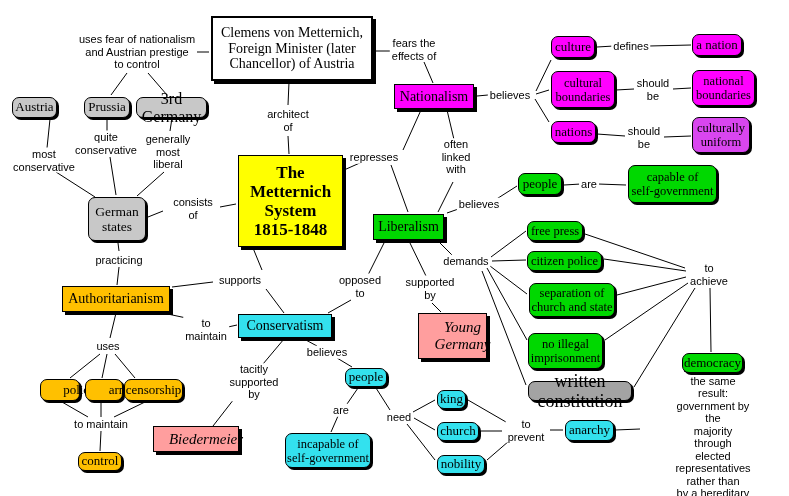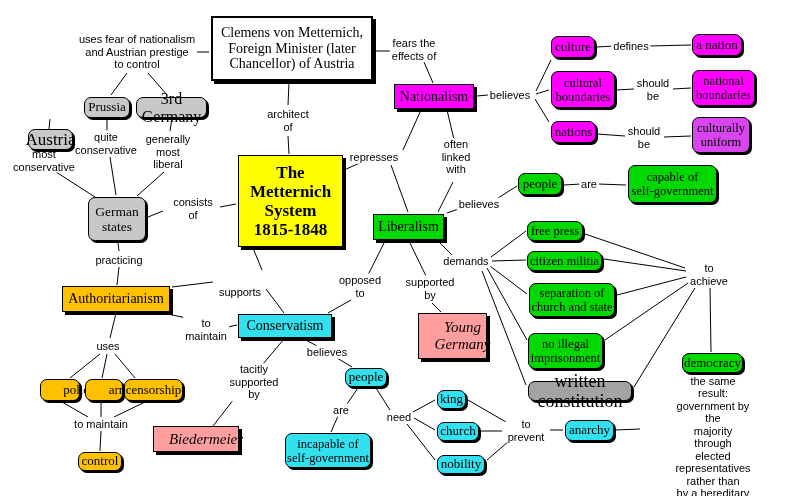--- a/index.html
+++ b/index.html
@@ -103,21 +103,21 @@
       <line x1="407" y1="424" x2="435" y2="460" stroke="#000000"></line>
       <line x1="468" y1="400" x2="506" y2="422" stroke="#000000"></line>
       <line x1="481" y1="431" x2="502" y2="431" stroke="#000000"></line>
       <line x1="487" y1="460" x2="509" y2="441" stroke="#000000"></line>
       <line x1="550" y1="430" x2="563" y2="430" stroke="#000000"></line>
     </svg>
   <div id="nodes-layer">
       <div class="node thick" style="left: 211px; top: 16px; width: 162px; height: 65px; font-size: 14px; background: rgb(255, 255, 255);">Clemens von Metternich,
 Foreign Minister (later
 Chancellor) of Austria</div>
-      <div class="node round" style="left: 28px; top: 97px; width: 45px; height: 21px; font-size: 17px; background: rgb(200, 200, 200); margin-top: 32px;">Austria</div>
+      <div class="node round" style="left: 12px; top: 97px; width: 45px; height: 21px; font-size: 13px; background: rgb(200, 200, 200);">Austria</div>
       <div class="node round" style="left: 84px; top: 97px; width: 46px; height: 21px; font-size: 13px; background: rgb(200, 200, 200);">Prussia</div>
       <div class="node round" style="left: 136px; top: 97px; width: 71px; height: 21px; font-size: 16px; background: rgb(200, 200, 200);">3rd Germany</div>
       <div class="node" style="left: 394px; top: 84px; width: 80px; height: 25px; font-size: 14px; background: rgb(255, 0, 255);">Nationalism</div>
       <div class="node round" style="left: 551px; top: 36px; width: 44px; height: 22px; font-size: 13px; background: rgb(255, 0, 255);">culture</div>
       <div class="node round" style="left: 692px; top: 34px; width: 50px; height: 22px; font-size: 13px; background: rgb(255, 0, 255);">a nation</div>
       <div class="node round" style="left: 551px; top: 71px; width: 64px; height: 37px; font-size: 12.5px; background: rgb(255, 0, 255);">cultural
 boundaries</div>
       <div class="node round" style="left: 692px; top: 70px; width: 63px; height: 36px; font-size: 12.5px; background: rgb(255, 0, 255);">national
 boundaries</div>
       <div class="node round" style="left: 551px; top: 121px; width: 45px; height: 22px; font-size: 13px; background: rgb(255, 0, 255);">nations</div>
@@ -129,21 +129,21 @@
 1815-1848</div>
       <div class="node round" style="left: 88px; top: 197px; width: 58px; height: 44px; font-size: 13.5px; background: rgb(200, 200, 200);">German
 states</div>
       <div class="node" style="left: 62px; top: 286px; width: 108px; height: 26px; font-size: 14px; background: rgb(255, 192, 0);">Authoritarianism</div>
       <div class="node" style="left: 238px; top: 314px; width: 94px; height: 24px; font-size: 14px; background: rgb(51, 225, 238);">Conservatism</div>
       <div class="node" style="left: 373px; top: 214px; width: 71px; height: 26px; font-size: 14px; background: rgb(0, 216, 0);">Liberalism</div>
       <div class="node round" style="left: 518px; top: 173px; width: 44px; height: 22px; font-size: 13px; background: rgb(0, 216, 0);">people</div>
       <div class="node round" style="left: 628px; top: 165px; width: 89px; height: 38px; font-size: 12.5px; background: rgb(0, 216, 0);">capable of
 self-government</div>
       <div class="node round" style="left: 527px; top: 221px; width: 56px; height: 20px; font-size: 12.5px; background: rgb(0, 216, 0);">free press</div>
-      <div class="node round" style="left: 527px; top: 251px; width: 75px; height: 20px; font-size: 12.5px; background: rgb(0, 216, 0);">citizen militia</div>
+      <div class="node round" style="left: 527px; top: 251px; width: 75px; height: 20px; font-size: 12.5px; background: rgb(0, 216, 0);">citizen police</div>
       <div class="node round" style="left: 529px; top: 283px; width: 86px; height: 34px; font-size: 12.5px; background: rgb(0, 216, 0);">separation of
 church and state</div>
       <div class="node round" style="left: 528px; top: 333px; width: 75px; height: 36px; font-size: 12.5px; background: rgb(0, 216, 0);">no illegal
 imprisonment</div>
       <div class="node round" style="left: 528px; top: 381px; width: 104px; height: 20px; font-size: 18px; background: #a3a3a3;">written constitution</div>
       <div class="node round" style="left: 682px; top: 353px; width: 61px; height: 20px; font-size: 13px; background: rgb(0, 216, 0);">democracy</div>
       <div class="node italic" style="left: 418px; top: 313px; width: 69px; height: 46px; font-size: 15px; background: rgb(255, 158, 158);">Young
 Germany</div>
       <div class="node italic" style="left: 153px; top: 426px; width: 86px; height: 26px; font-size: 15px; background: rgb(255, 158, 158);">Biedermeier</div>
       <div class="node round" style="left: 40px; top: 379px; width: 37px; height: 22px; font-size: 13px; background: rgb(255, 192, 0); padding-left: 38px;">police</div>
@@ -179,21 +179,21 @@
       <div class="edge-label" style="left: 44px; top: 160px;">most
 conservative</div>
       <div class="edge-label" style="left: 106px; top: 143px;">quite
 conservative</div>
       <div class="edge-label" style="left: 168px; top: 152px;">generally
 most
 liberal</div>
       <div class="edge-label" style="left: 193px; top: 208px;">consists
 of</div>
       <div class="edge-label" style="left: 119px; top: 260px;">practicing</div>
-      <div class="edge-label" style="left: 240px; top: 280px; margin-top: 12px;">supports</div>
+      <div class="edge-label" style="left: 240px; top: 280px;">supports</div>
       <div class="edge-label" style="left: 206px; top: 329px;">to
 maintain</div>
       <div class="edge-label" style="left: 360px; top: 286px;">opposed
 to</div>
       <div class="edge-label" style="left: 430px; top: 288px;">supported
 by</div>
       <div class="edge-label" style="left: 466px; top: 261px;">demands</div>
       <div class="edge-label" style="left: 479px; top: 204px;">believes</div>
       <div class="edge-label" style="left: 589px; top: 184px;">are</div>
       <div class="edge-label" style="left: 327px; top: 352px;">believes</div>

